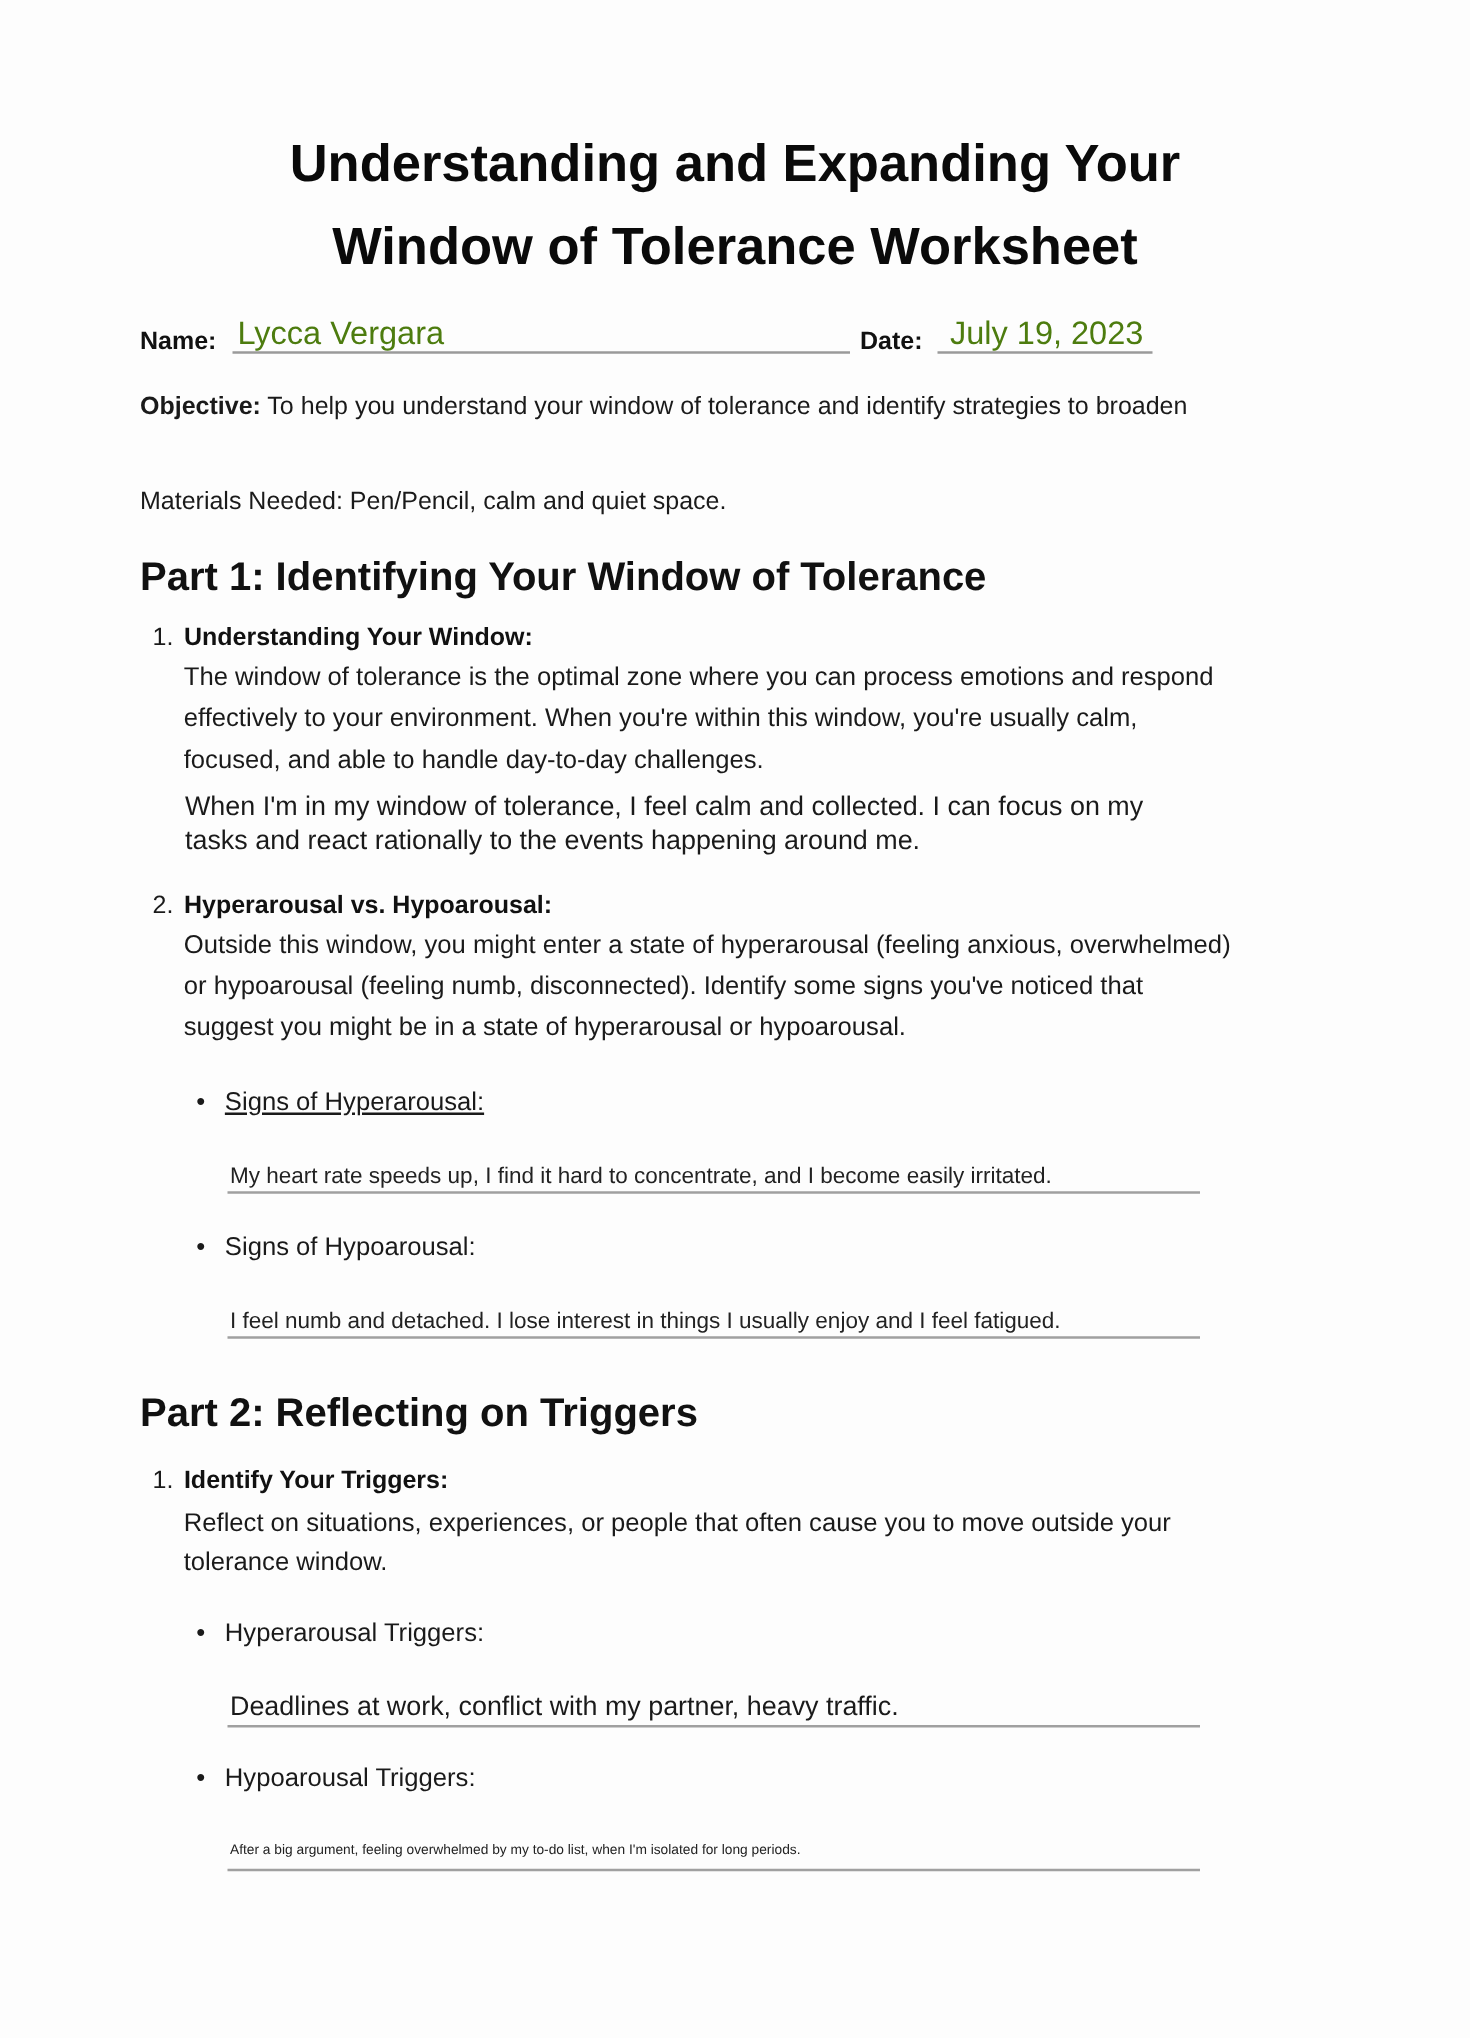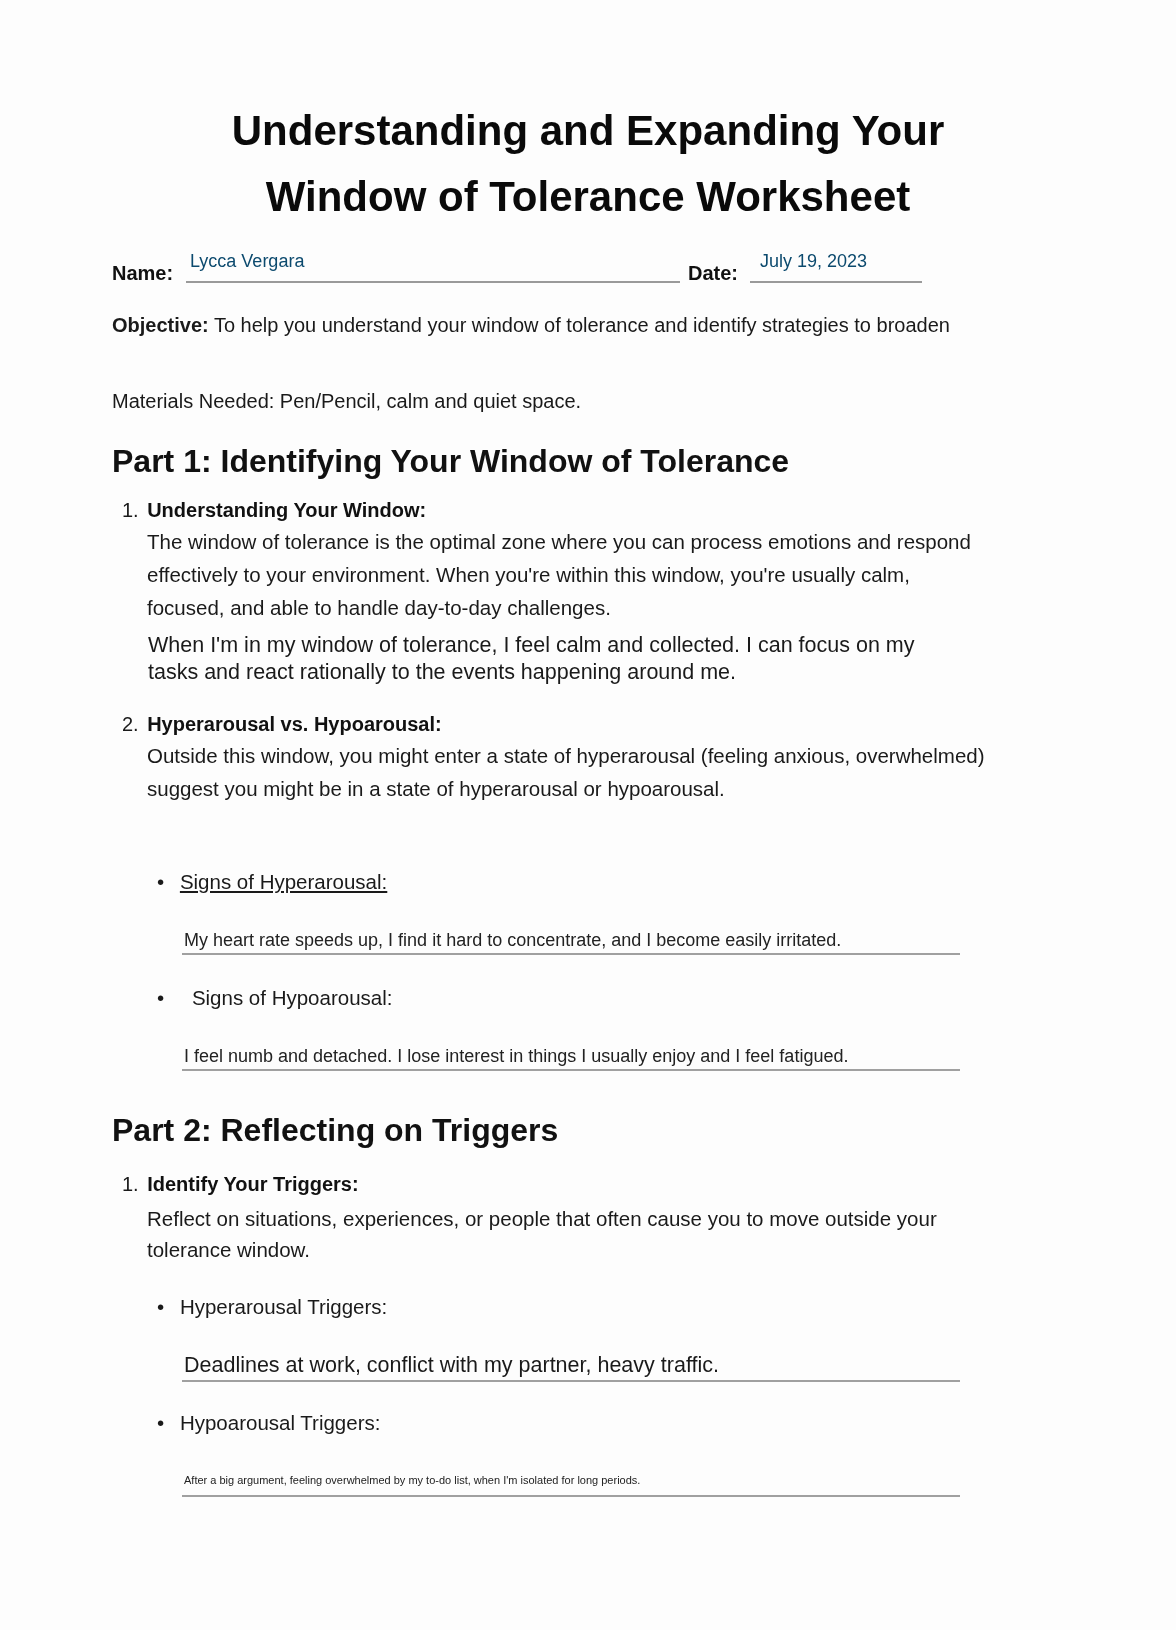--- a/index.html
+++ b/index.html
@@ -1,21 +1,21 @@
 <!DOCTYPE html>
 <html><head>
 <meta charset="utf-8">
 <style>
   html, body { margin:0; padding:0; background:#fdfdfd; }
   body { width:1176px; height:1630px; position:relative; font-family:"Liberation Sans", sans-serif; color:#111; overflow:hidden; }
   .abs { position:absolute; }
   .title { left:0; width:1176px; text-align:center; font-weight:bold; font-size:42px; line-height:66px; top:98px; color:#0a0a0a; }
   .lbl { font-weight:bold; font-size:20px; }
   .field-line { border-bottom:2px solid #9a9a9a; }
-  .hand { font-size:18px; color:#0c4a6e; }
+  .hand { font-size:26px; color:#4d7c0f; }
   .p { font-size:20px; line-height:25px; color:#1a1a1a; }
   .p b { font-weight:bold; }
   .h2 { font-weight:bold; font-size:32px; color:#111; }
   .item-title { font-weight:bold; font-size:20px; }
   .body-txt { font-size:20.5px; line-height:33px; color:#1a1a1a; }
   .answer { font-size:21.5px; line-height:27px; color:#1a1a1a; }
   .bullet { font-size:20.5px; color:#1a1a1a; }
   .small-ans { font-size:18px; color:#222; }
   .ans-line { position:absolute; left:182px; width:778px; border-bottom:2px solid #a0a0a0; }
 </style>
@@ -59,33 +59,34 @@
     <div>When I'm in my window of tolerance, I feel calm and collected. I can focus on my</div>
     <div>tasks and react rationally to the events happening around me.</div>
   </div>
 
   <div class="abs" style="left:122px; top:712px;">
     <span class="p">2.</span>
     <span class="item-title" style="margin-left:4px;">Hyperarousal vs. Hypoarousal:</span>
   </div>
   <div class="abs body-txt" style="left:147px; top:739px;">
     <div>Outside this window, you might enter a state of hyperarousal (feeling anxious, overwhelmed)</div>
+    <div>or hypoarousal (feeling numb, disconnected). Identify some signs you've noticed that</div>
     <div>suggest you might be in a state of hyperarousal or hypoarousal.</div>
   </div>
 
   <div class="abs bullet" style="left:157px; top:870px;">
     <span>•</span>
     <span style="margin-left:10px;text-decoration:underline;">Signs of Hyperarousal:</span>
   </div>
   <div class="abs small-ans" style="left:184px; top:930px;">My heart rate speeds up, I find it hard to concentrate, and I become easily irritated.</div>
   <div class="ans-line" style="top:953px;"></div>
 
   <div class="abs bullet" style="left:157px; top:986px;">
     <span>•</span>
-    <span style="margin-left:22px;text-align:center;">Signs of Hypoarousal:</span>
+    <span style="margin-left:10px;text-align:center;">Signs of Hypoarousal:</span>
   </div>
   <div class="abs small-ans" style="left:184px; top:1046px;">I feel numb and detached. I lose interest in things I usually enjoy and I feel fatigued.</div>
   <div class="ans-line" style="top:1069px;"></div>
 
   <div class="abs h2" style="left:112px; top:1112px;">Part 2: Reflecting on Triggers</div>
 
   <div class="abs" style="left:122px; top:1172px;">
     <span class="p">1.</span>
     <span class="item-title" style="margin-left:4px;">Identify Your Triggers:</span>
   </div>

